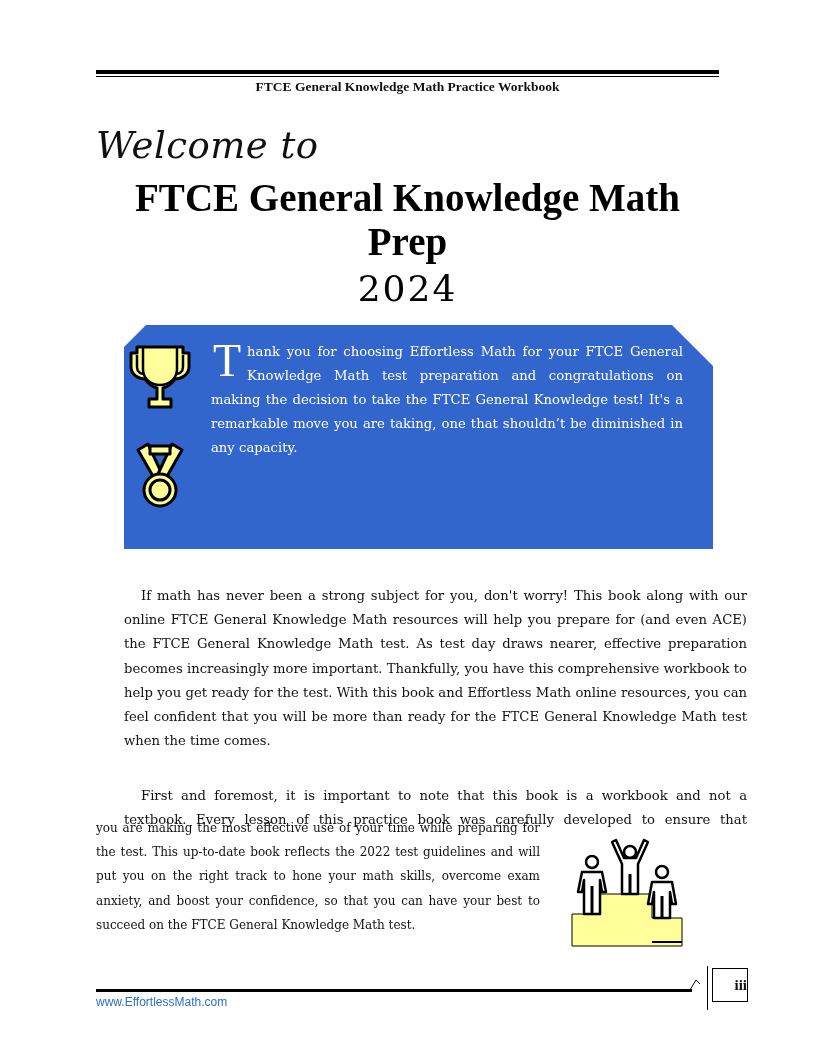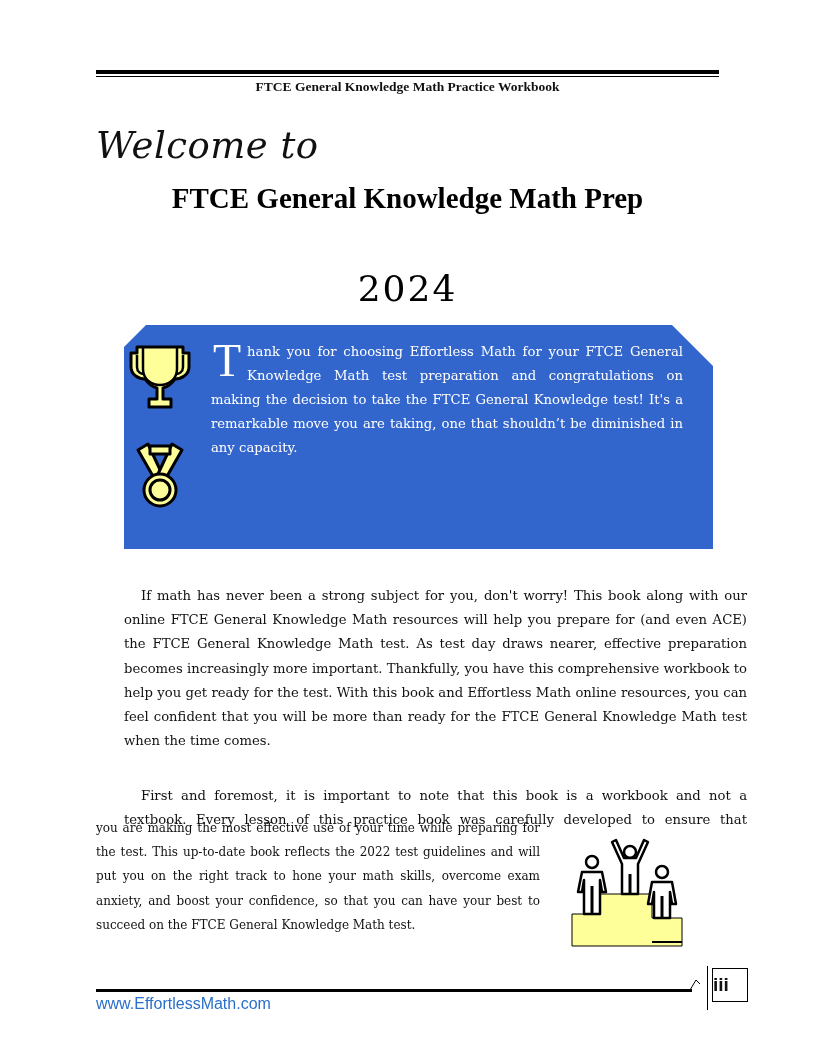--- a/index.html
+++ b/index.html
@@ -6,21 +6,21 @@
   body { width: 816px; height: 1056px; position: relative; overflow: hidden; font-family: "DejaVu Serif", serif; color: #111; }
 
   .running-header { position: absolute; top: 47px; left: 96px; width: 623px; text-align: center;
     font-family: "Liberation Serif", serif; font-weight: bold; font-size: 13.5px; color: #111; margin-top: 32px; }
   .header-rule-thick { position: absolute; top: 70px; left: 96px; width: 623px; height: 4px; background: #000; }
   .header-rule-thin { position: absolute; top: 76px; left: 96px; width: 623px; height: 1px; background: #000; }
 
   .welcome { position: absolute; top: 124px; left: 96px; width: 623px; 
     font-family: "DejaVu Serif", serif; font-style: italic; font-size: 37px; color: #111; font-weight: normal; letter-spacing: 0.5px; }
   .title { position: absolute; top: 176px; left: 96px; width: 623px; text-align: center;
-    font-family: "Liberation Serif", serif; font-weight: bold; font-size: 29px; line-height: 44px; color: #000; }
+    font-family: "Liberation Serif", serif; font-weight: bold; font-size: 39px; line-height: 44px; color: #000; }
   .year { position: absolute; top: 268px; left: 96px; width: 623px; text-align: center;
     font-family: "DejaVu Serif", serif; font-size: 36px; letter-spacing: 2px; color: #000; }
 
   .callout { position: absolute; top: 325px; left: 124px; width: 589px; height: 224px; background: #3366cc;
     clip-path: polygon(22px 0, 548px 0, 589px 41px, 589px 224px, 0 224px, 0 22px); }
   .callout-text { position: absolute; top: 340px; left: 211px; width: 472px; color: #ffffff;
     font-family: "DejaVu Serif", serif; font-size: 13.2px; line-height: 24px; text-align: justify; }
   .callout-text p { margin: 0 0 8px 0; }
   .dropcap { float: left; font-family: "Liberation Serif", serif; font-size: 46px; line-height: 38px; margin: 2px 6px 0 2px; color: #fff; }
 
@@ -34,22 +34,22 @@
   .para2-top { top: 784px; }
   .para2-wrap { position: absolute; top: 816px; left: 96px; width: 444px; font-family: "DejaVu Serif", serif;
     font-size: 12px; line-height: 24.2px; text-align: justify; color: #111; }
 
   .icon-podium { position: absolute; top: 838px; left: 568px; width: 118px; height: 110px; }
 
   .footer-rule { position: absolute; top: 989px; left: 96px; width: 596px; height: 3px; background: #000; }
   .footer-notch { position: absolute; top: 976px; left: 690px; width: 16px; height: 16px; }
   .footer-vline { position: absolute; top: 966px; left: 707px; width: 1px; height: 44px; background: #000; }
   .page-box { position: absolute; top: 968px; left: 712px; width: 34px; height: 32px; border: 1px solid #000;
-    font-family: Liberation Sans, sans-serif; font-weight: bold; font-size: 19px; text-align: left; line-height: 32px; }
-  .website { position: absolute; top: 995px; left: 96px; font-family: "Liberation Sans", sans-serif; font-size: 16px; color: #2a6fc9; }
+    font-family: Liberation Serif, serif; font-weight: bold; font-size: 15px; text-align: right; line-height: 32px; }
+  .website { position: absolute; top: 995px; left: 96px; font-family: "Liberation Sans", sans-serif; font-size: 12px; color: #2a6fc9; }
 </style>
 </head>
 <body>
 
 <div class="running-header">FTCE General Knowledge Math Practice Workbook</div>
 <div class="header-rule-thick"></div>
 <div class="header-rule-thin"></div>
 
 <div class="welcome">Welcome to</div>
 <div class="title">FTCE General Knowledge Math Prep</div>

